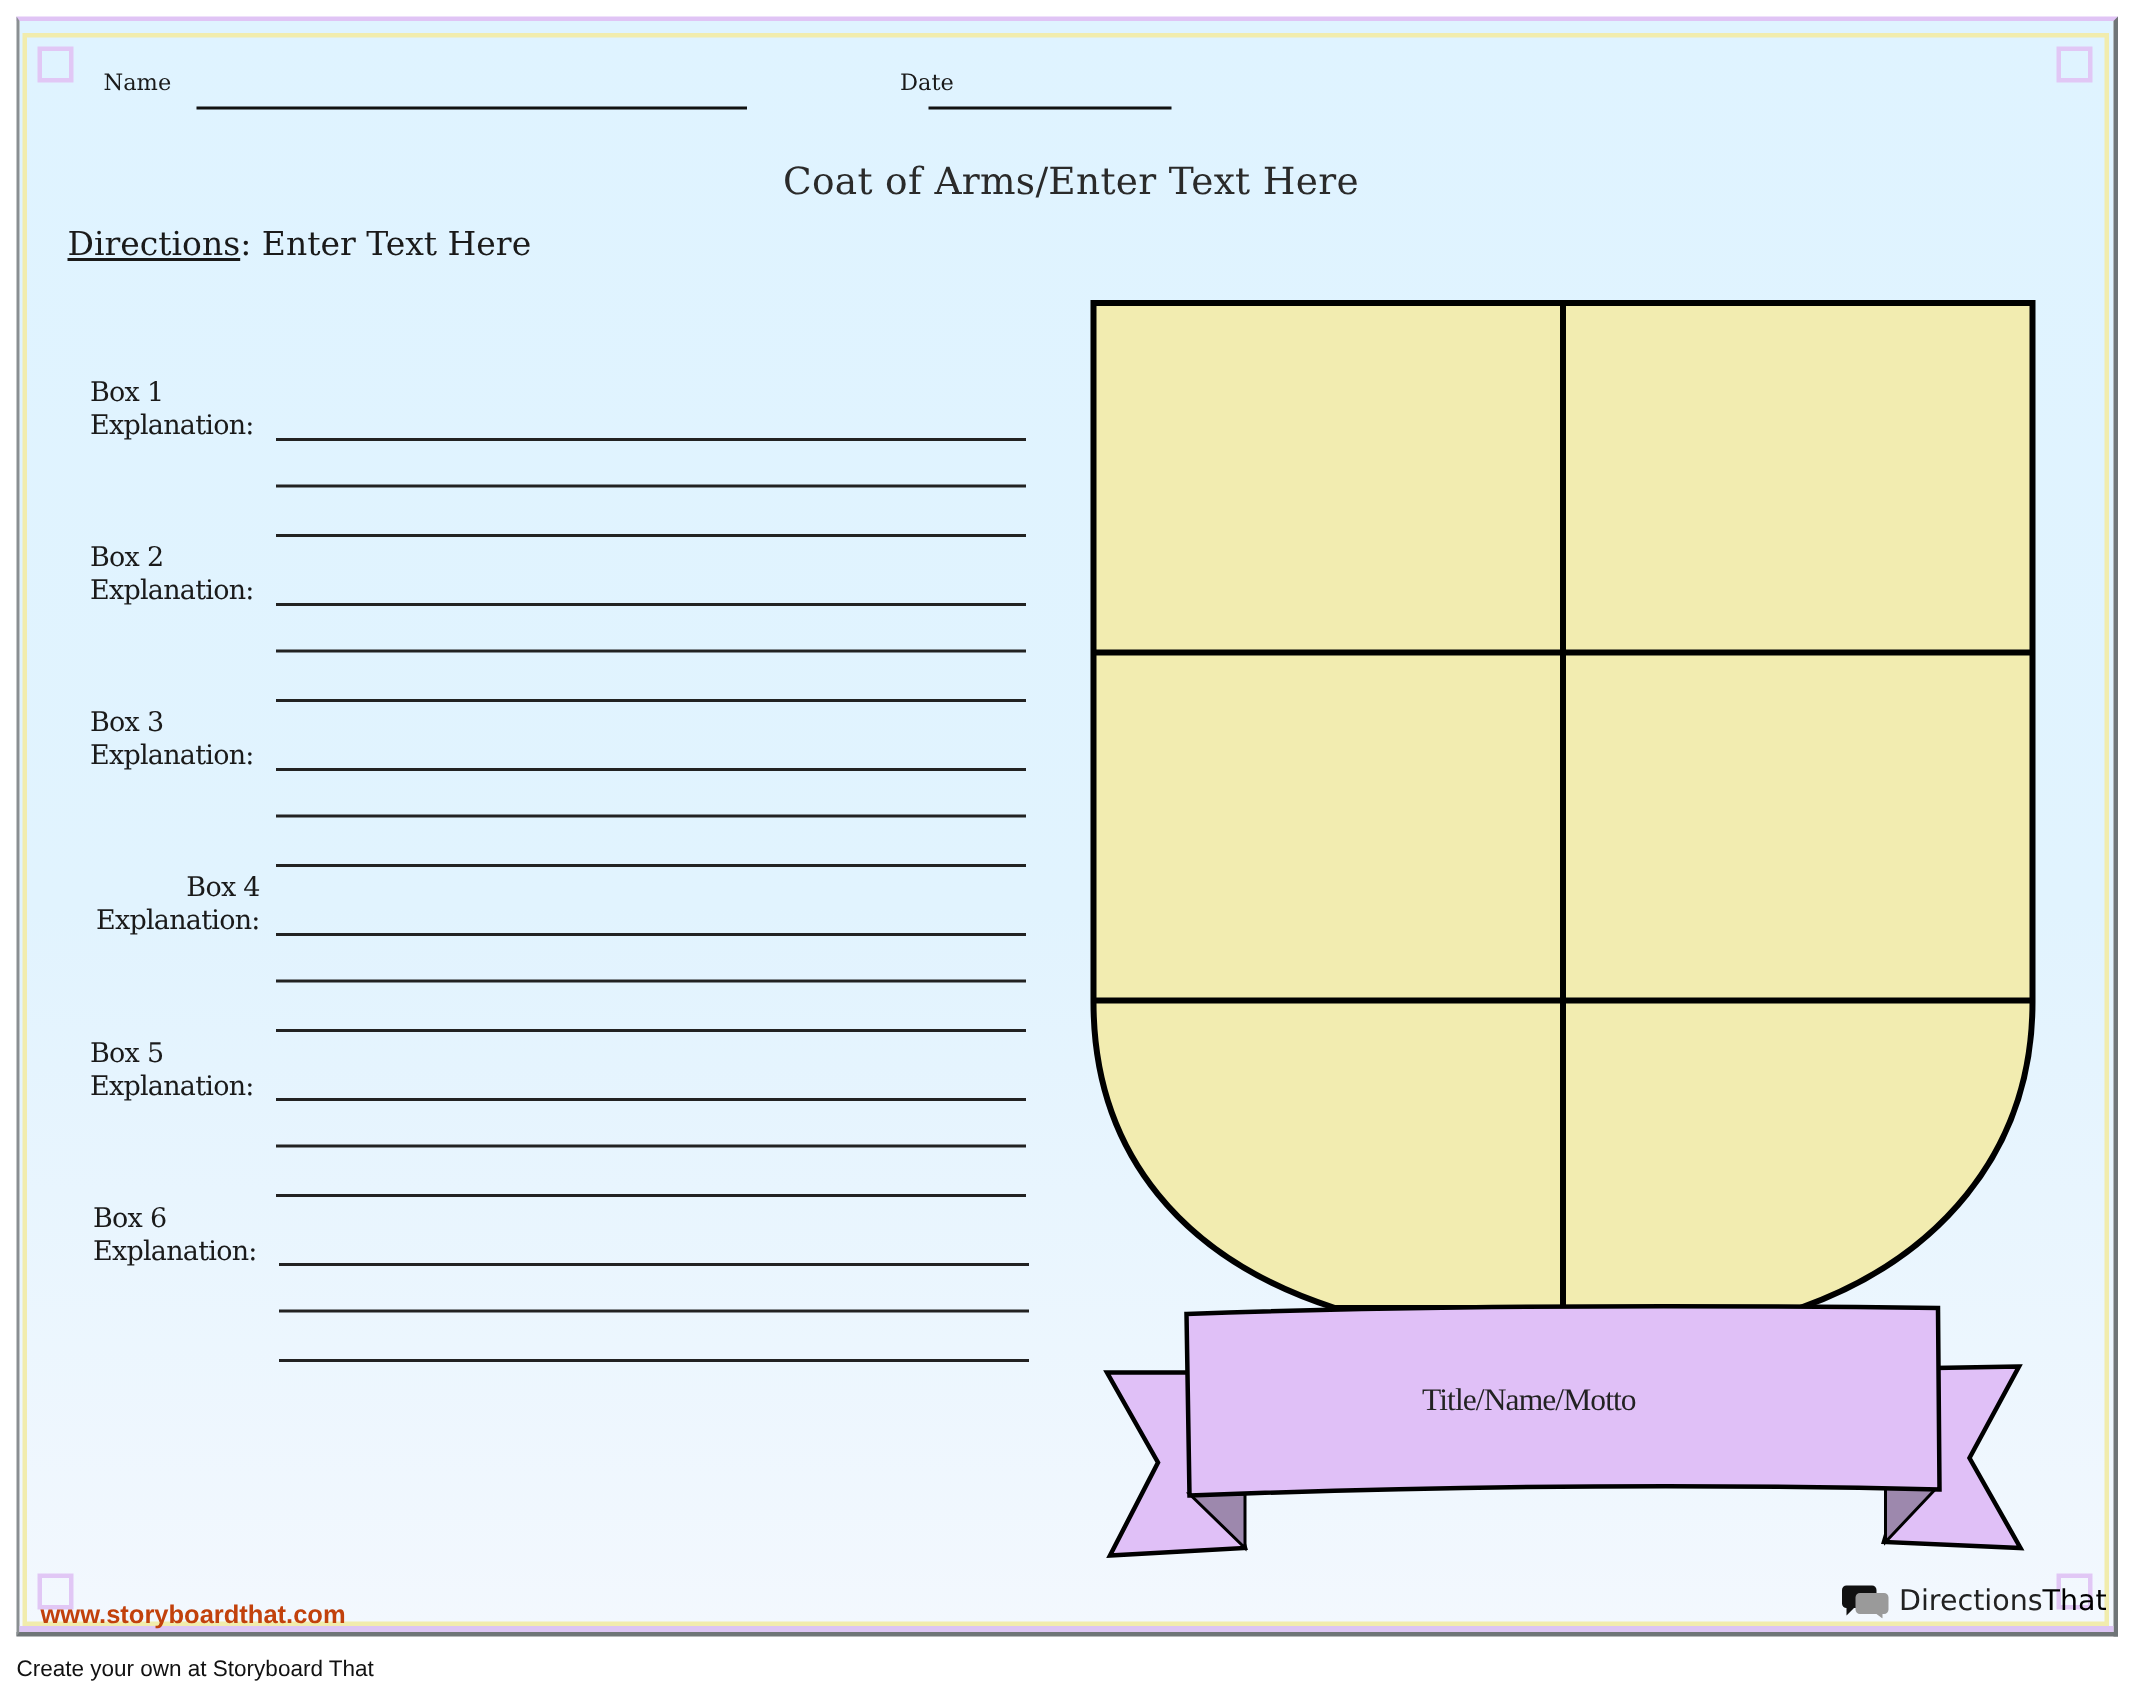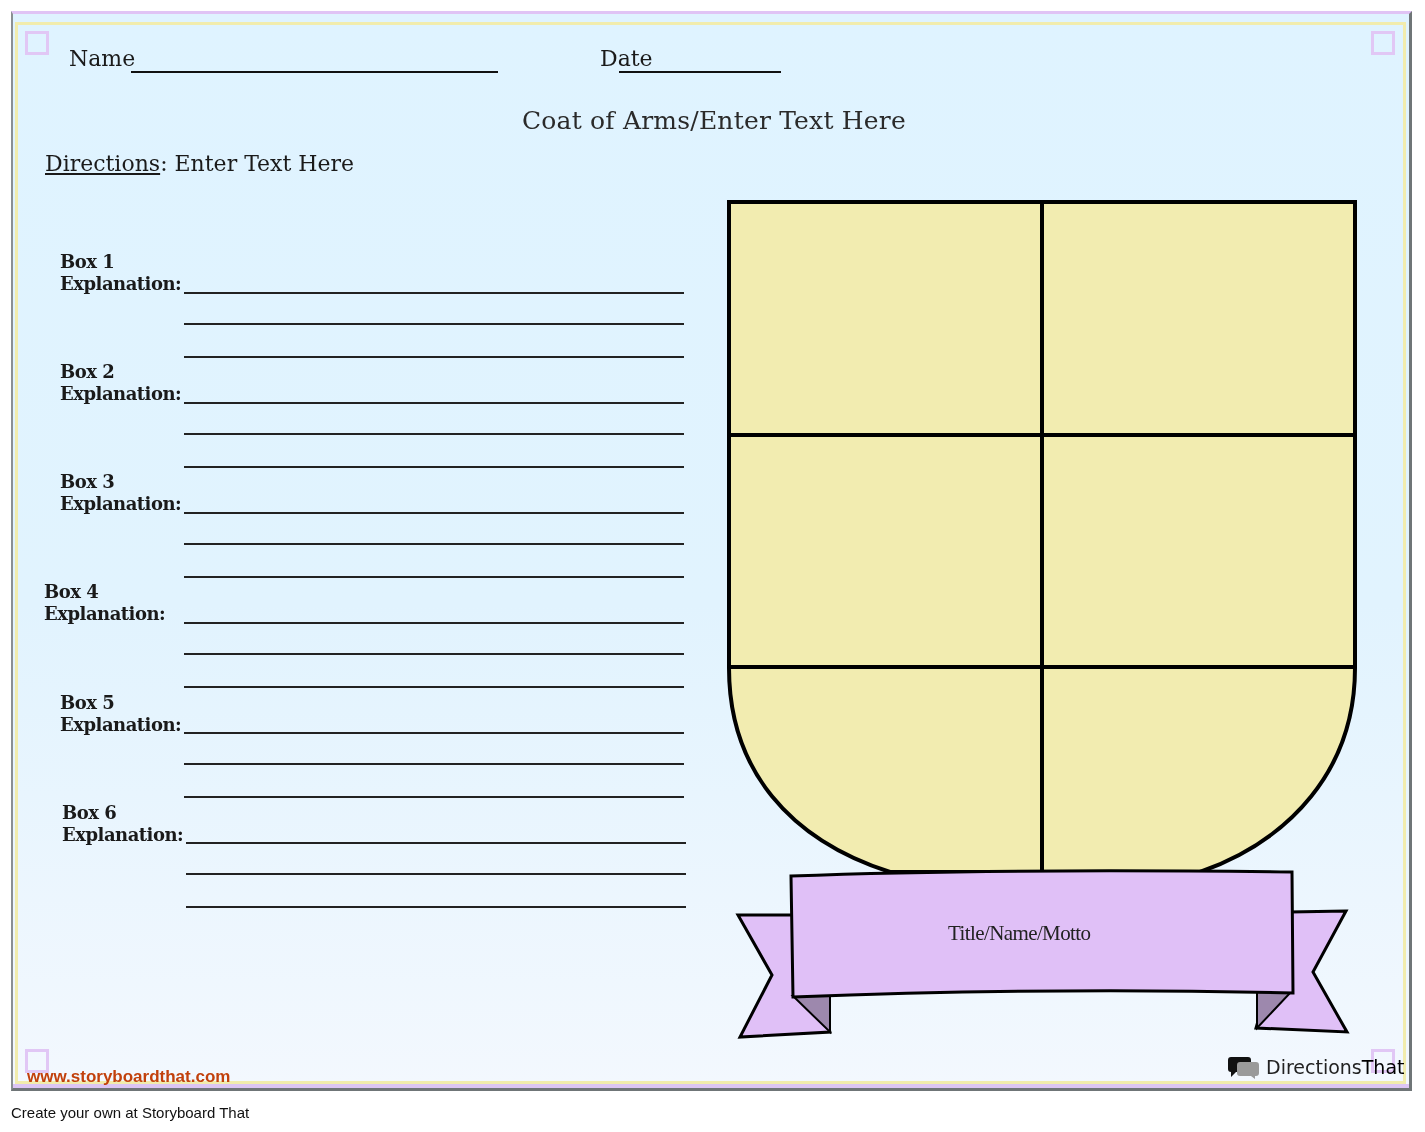--- a/index.html
+++ b/index.html
@@ -23,25 +23,25 @@
   }
   .sheet-bottom-accent {
     position: absolute; left: 0; right: 0; bottom: 0; height: 4px; background: #dcc5f4;
   }
   .corner {
     position: absolute; width: 24px; height: 24px; box-sizing: border-box;
     border: 3px solid #e1c7f5;
   }
   .txt { position: absolute; color: #1a1a1a; white-space: nowrap; }
   .label-line { position: absolute; height: 0; border-top: 2px solid #111; }
-  .hdr-label { font-size: 22px; font-family: "DejaVu Serif", serif; }
+  .hdr-label { font-size: 15px; font-family: "DejaVu Serif", serif; }
   .title { font-size: 25px; color: #2a2a2a; letter-spacing: 0.2px; }
   .directions { font-size: 22px; }
   .directions .u { text-decoration: underline; }
-  .box-label { font-size: 18px; line-height: 22px; font-family: "DejaVu Serif", serif; letter-spacing: -0.5px; font-weight: bold; }
+  .box-label { font-size: 18px; line-height: 22px; font-family: "DejaVu Serif", serif; letter-spacing: -0.5px; }
   .write-line { position: absolute; height: 0; border-top: 2px solid #222; width: 500px; }
   .shield { position: absolute; left: 726px; top: 199px; }
   .motto {
     position: absolute; font-size: 21px; color: #222; white-space: nowrap;
     left: 948px; top: 921px; font-family: Liberation Serif, serif; letter-spacing: -0.6px;
   }
   .wm { position: absolute; left: 27px; top: 1067px; font-family: "Liberation Sans", sans-serif; font-size: 17px; font-weight: bold; color: #c2410c; }
   .brand { position: absolute; left: 1228px; top: 1055px; display: flex; align-items: center; gap: 6px; font-family: "DejaVu Sans", sans-serif; font-size: 19px; }
   .brand .a { color: #222; }
   .brand .b { color: #000000; }
@@ -88,21 +88,21 @@
 <div class="write-line" style="left:184px;top:466px;"></div>
 
 <div class="txt box-label" style="left:60px;top:471px;">
   <div>Box 3</div>
   <div>Explanation:</div>
 </div>
 <div class="write-line" style="left:184px;top:512px;"></div>
 <div class="write-line" style="left:184px;top:543px;"></div>
 <div class="write-line" style="left:184px;top:576px;"></div>
 
-<div class="txt box-label" style="left:44px;top:581px;">
+<div class="txt box-label" style="left:64px;top:581px;text-align:right;">
   <div>Box 4</div>
   <div>Explanation:</div>
 </div>
 <div class="write-line" style="left:184px;top:622px;"></div>
 <div class="write-line" style="left:184px;top:653px;"></div>
 <div class="write-line" style="left:184px;top:686px;"></div>
 
 <div class="txt box-label" style="left:60px;top:692px;">
   <div>Box 5</div>
   <div>Explanation:</div>

